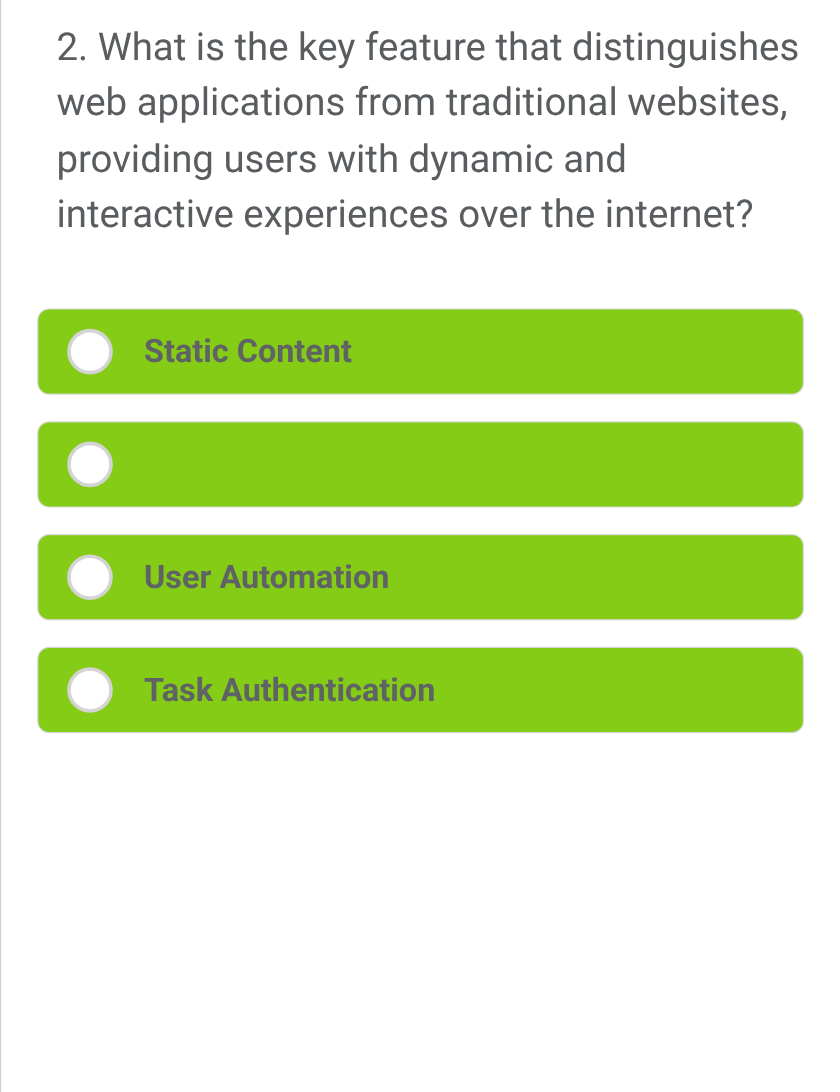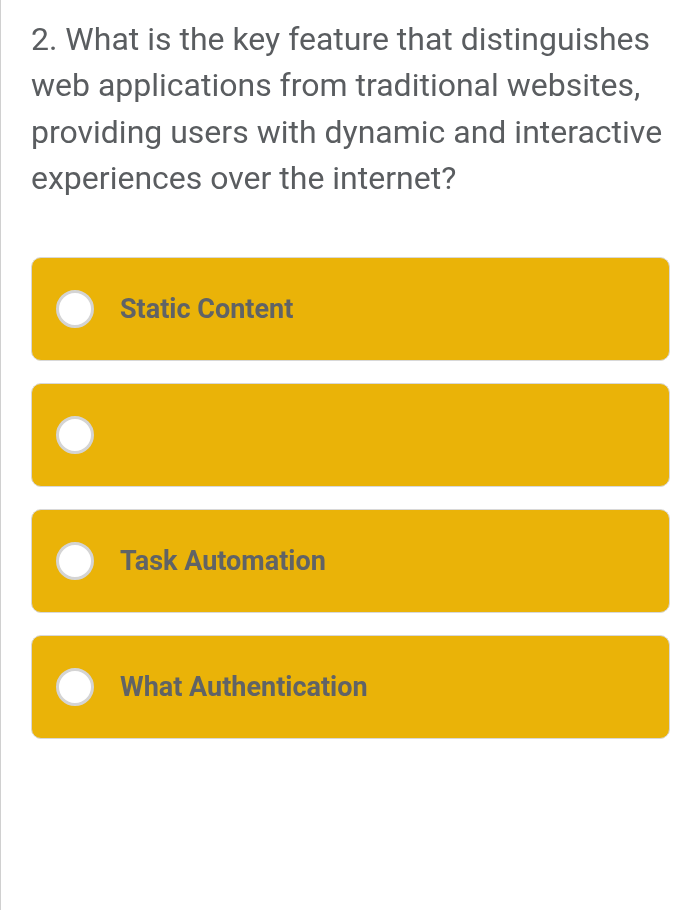--- a/index.html
+++ b/index.html
@@ -14,34 +14,35 @@
       background: #ffffff;
       border-left: 1px solid #d0d0d0;
       padding: 16px 30px 30px 30px;
     }
     .question-text {
       font-size: 32px;
       line-height: 1.45;
       color: #5a5d60;
       font-weight: 400;
       margin-bottom: 55px;
+      margin-left: 16px;
     }
     .options-container {
       display: flex;
       flex-direction: column;
       gap: 22px;
     }
     .option {
       display: flex;
       align-items: center;
       border: 1px solid #d8d8d8;
       border-radius: 10px;
-      padding: 32px 24px;
+      padding: 16px 24px;
       cursor: pointer;
-      background: #eab308;
+      background: #84cc16;
       text-align: right;
     }
     .radio-circle {
       width: 38px;
       height: 38px;
       border: 3px solid #d4d4d4;
       border-radius: 50%;
       flex-shrink: 0;
       margin-right: 26px;
       background: #ffffff;
@@ -63,19 +64,19 @@
 <div class="options-container">
   <div class="option">
     <div class="radio-circle"></div>
     <div class="option-label">Static Content</div>
   </div>
   <div class="option">
     <div class="radio-circle"></div>
   </div>
   <div class="option">
     <div class="radio-circle"></div>
-    <div class="option-label">Task Automation</div>
+    <div class="option-label">User Automation</div>
   </div>
   <div class="option">
     <div class="radio-circle"></div>
-    <div class="option-label">What Authentication</div>
+    <div class="option-label">Task Authentication</div>
   </div>
 </div>
 
 </body></html>

